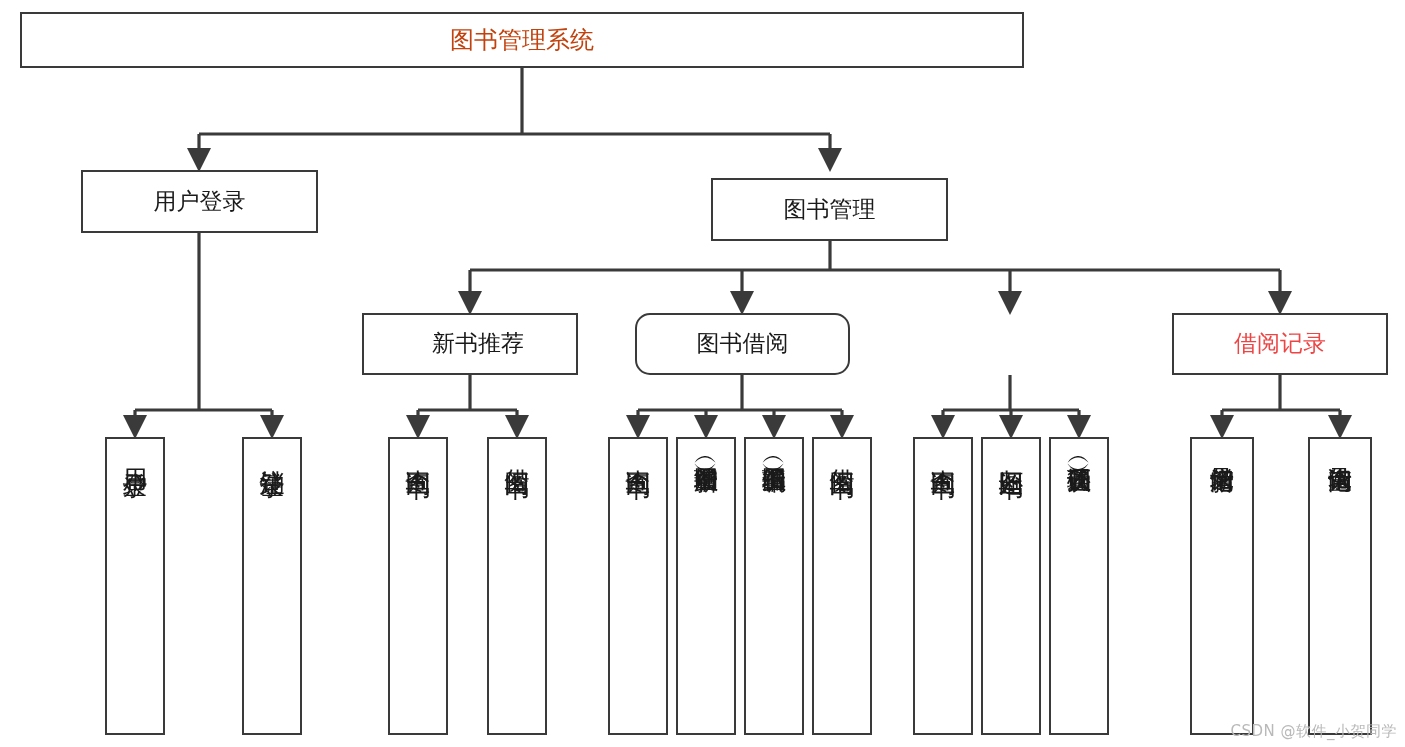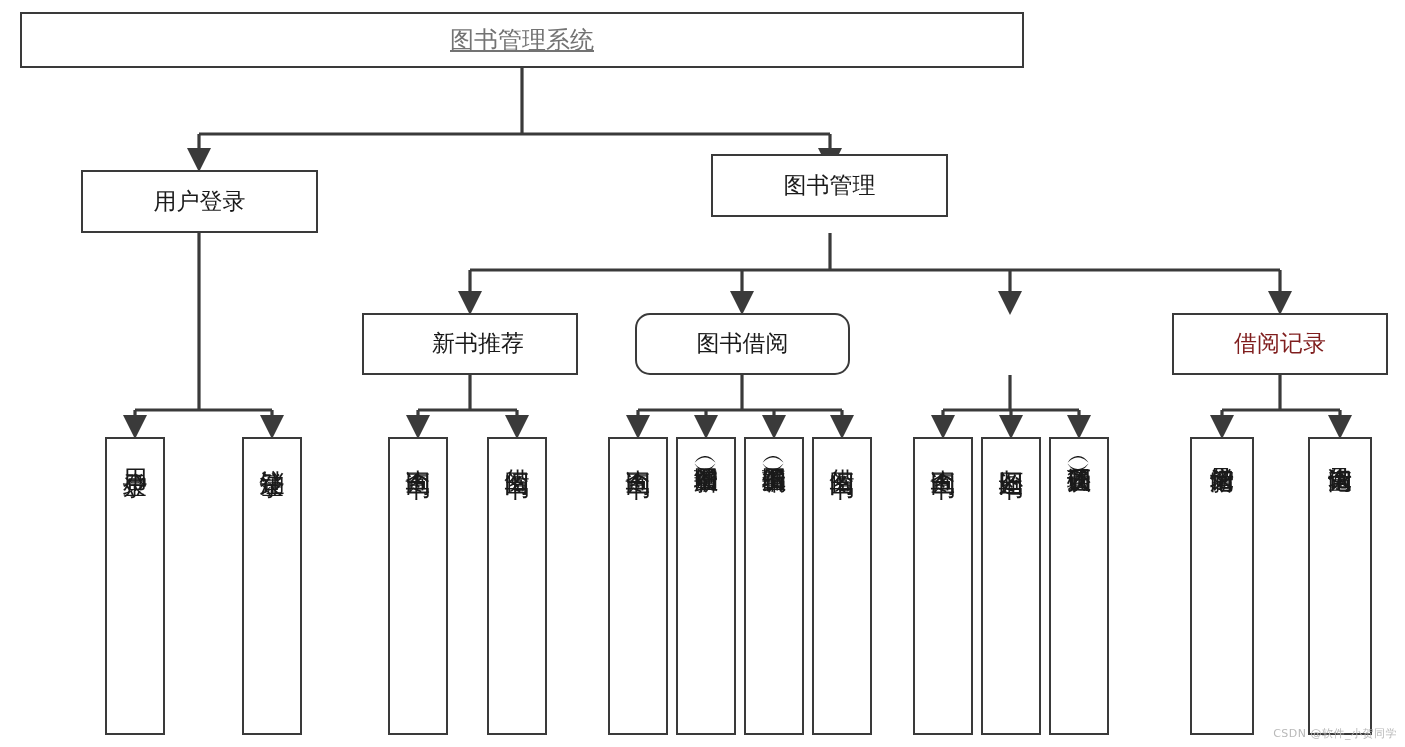--- a/index.html
+++ b/index.html
@@ -64,21 +64,21 @@
     max-height: 282px;
   }
   .node.vert.tall .label {
     font-size: 24px;
     letter-spacing: 0px;
   }
   #watermark {
     position: absolute;
     right: 8px;
     bottom: 6px;
-    font-size: 11px;
+    font-size: 15px;
     color: #b9b9b9;
     letter-spacing: 0.5px;
     z-index: 5;
     white-space: nowrap;
     font-family: "DejaVu Sans", "Liberation Sans", sans-serif;
   }
 </style>
 </head>
 <body>
 
@@ -131,38 +131,38 @@
 
       <path d="M 1280 375 L 1280 410"></path>
       <path d="M 1222 410 L 1340 410"></path>
       <path d="M 1222 410 L 1222 435" marker-end="url(#arrow)"></path>
       <path d="M 1340 410 L 1340 435" marker-end="url(#arrow)"></path>
 
     </g>
   </svg>
 
   <div class="node root horiz" style="left: 20px; top: 12px; width: 1004px; height: 56px; border-color: rgb(58, 58, 58); background: rgb(255, 255, 255);">
-    <span class="label" style="color: #737373; text-decoration: underline;">图书管理系统</span>
+    <span class="label" style="color: #c2410c;">图书管理系统</span>
   </div>
 
   <div class="node horiz" style="left: 81px; top: 170px; width: 237px; height: 63px; border-color: rgb(58, 58, 58); background: rgb(255, 255, 255);">
     <span class="label" style="color: rgb(26, 26, 26);">用户登录</span>
   </div>
-  <div class="node horiz" style="left: 711px; top: 154px; width: 237px; height: 63px; border-color: rgb(58, 58, 58); background: rgb(255, 255, 255); align-items: center;">
+  <div class="node horiz" style="left: 711px; top: 178px; width: 237px; height: 63px; border-color: rgb(58, 58, 58); background: rgb(255, 255, 255); align-items: center;">
     <span class="label" style="color: rgb(26, 26, 26);">图书管理</span>
   </div>
 
   <div class="node horiz" style="left: 362px; top: 313px; width: 216px; height: 62px; border-color: rgb(58, 58, 58); background: rgb(255, 255, 255); padding-left: 16px;">
     <span class="label" style="color: rgb(26, 26, 26);">新书推荐</span>
   </div>
   <div class="node horiz" style="left: 635px; top: 313px; width: 215px; height: 62px; border-color: rgb(58, 58, 58); background: rgb(255, 255, 255); border-radius: 15px;">
     <span class="label" style="color: rgb(26, 26, 26);">图书借阅</span>
   </div>
   <div class="node horiz" style="left: 1172px; top: 313px; width: 216px; height: 62px; border-color: rgb(58, 58, 58); background: rgb(255, 255, 255);">
-    <span class="label" style="color: #7f1d1d;">借阅记录</span>
+    <span class="label" style="color: #ef4444;">借阅记录</span>
   </div>
 
   <div class="node vert" style="left: 105px; top: 437px; width: 60px; height: 298px; border-color: rgb(58, 58, 58); background: rgb(255, 255, 255);">
     <span class="label" style="color: rgb(26, 26, 26);">用户登录</span>
   </div>
   <div class="node vert" style="left: 242px; top: 437px; width: 60px; height: 298px; border-color: rgb(58, 58, 58); background: rgb(255, 255, 255);">
     <span class="label" style="color: rgb(26, 26, 26);">注销登录</span>
   </div>
   <div class="node vert" style="left: 388px; top: 437px; width: 60px; height: 298px; border-color: rgb(58, 58, 58); background: rgb(255, 255, 255);">
     <span class="label" style="color: rgb(26, 26, 26);">查询图书</span>

